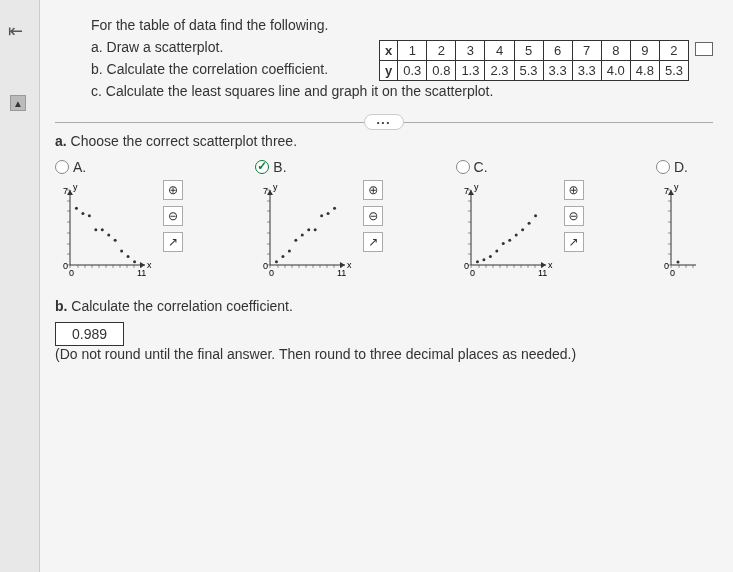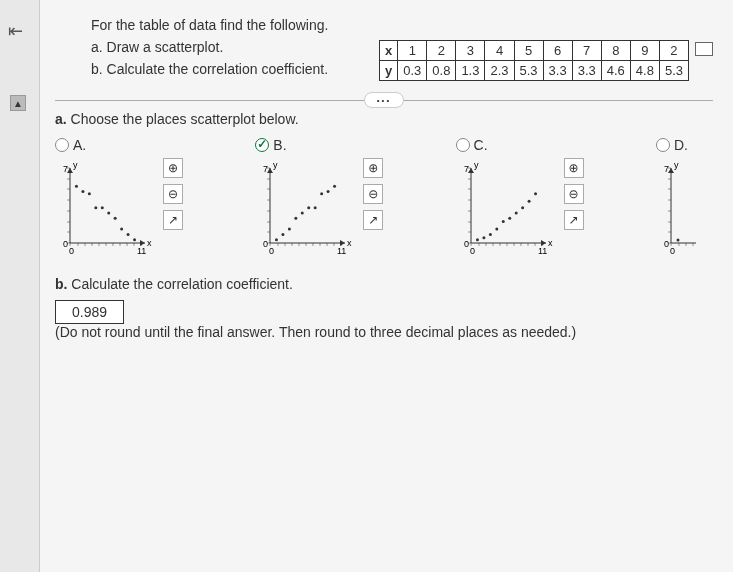--- a/index.html
+++ b/index.html
@@ -156,20 +156,21 @@
 
 <div class="left-edge">
   <div class="arrow-icon">⇤</div>
   <div class="collapse-icon">▲</div>
 </div>
 
 <div class="question-text">
   <p>For the table of data find the following.</p>
   <p>a. Draw a scatterplot.</p>
   <p>b. Calculate the correlation coefficient.</p>
+  <p>c. Calculate the least squares line and graph it on the scatterplot.</p>
 </div>
 
 <div class="table-popup">
   <table class="data-table">
     <tbody>
         <tr>
       <td class="hdr">x</td>
       <td>1</td>
       <td>2</td>
       <td>3</td>
@@ -183,36 +184,36 @@
     </tr>
     <tr>
       <td class="hdr">y</td>
       <td>0.3</td>
       <td>0.8</td>
       <td>1.3</td>
       <td>2.3</td>
       <td>5.3</td>
       <td>3.3</td>
       <td>3.3</td>
-      <td>4.6</td>
+      <td>4.0</td>
       <td>4.8</td>
       <td>5.3</td>
     </tr>
   </tbody>
     </table>
   <div class="copy-icon"></div>
 </div>
 
 <div style="position:relative; margin-top:20px;">
   <hr class="divider">
   <div class="divider-btn">•••</div>
 </div>
 
 <p class="part-a-title">
-  <span class="bold">a.</span><span class="norm"> Choose the places scatterplot below.</span>
+  <span class="bold">a.</span><span class="norm"> Choose the correct scatterplot three.</span>
 </p>
 
 <div class="options-row">
 
   <div class="option-block">
     <div class="radio-row">
       <div class="radio-circle"></div>
       <span>A.</span>
     </div>
     <div class="chart-container">

